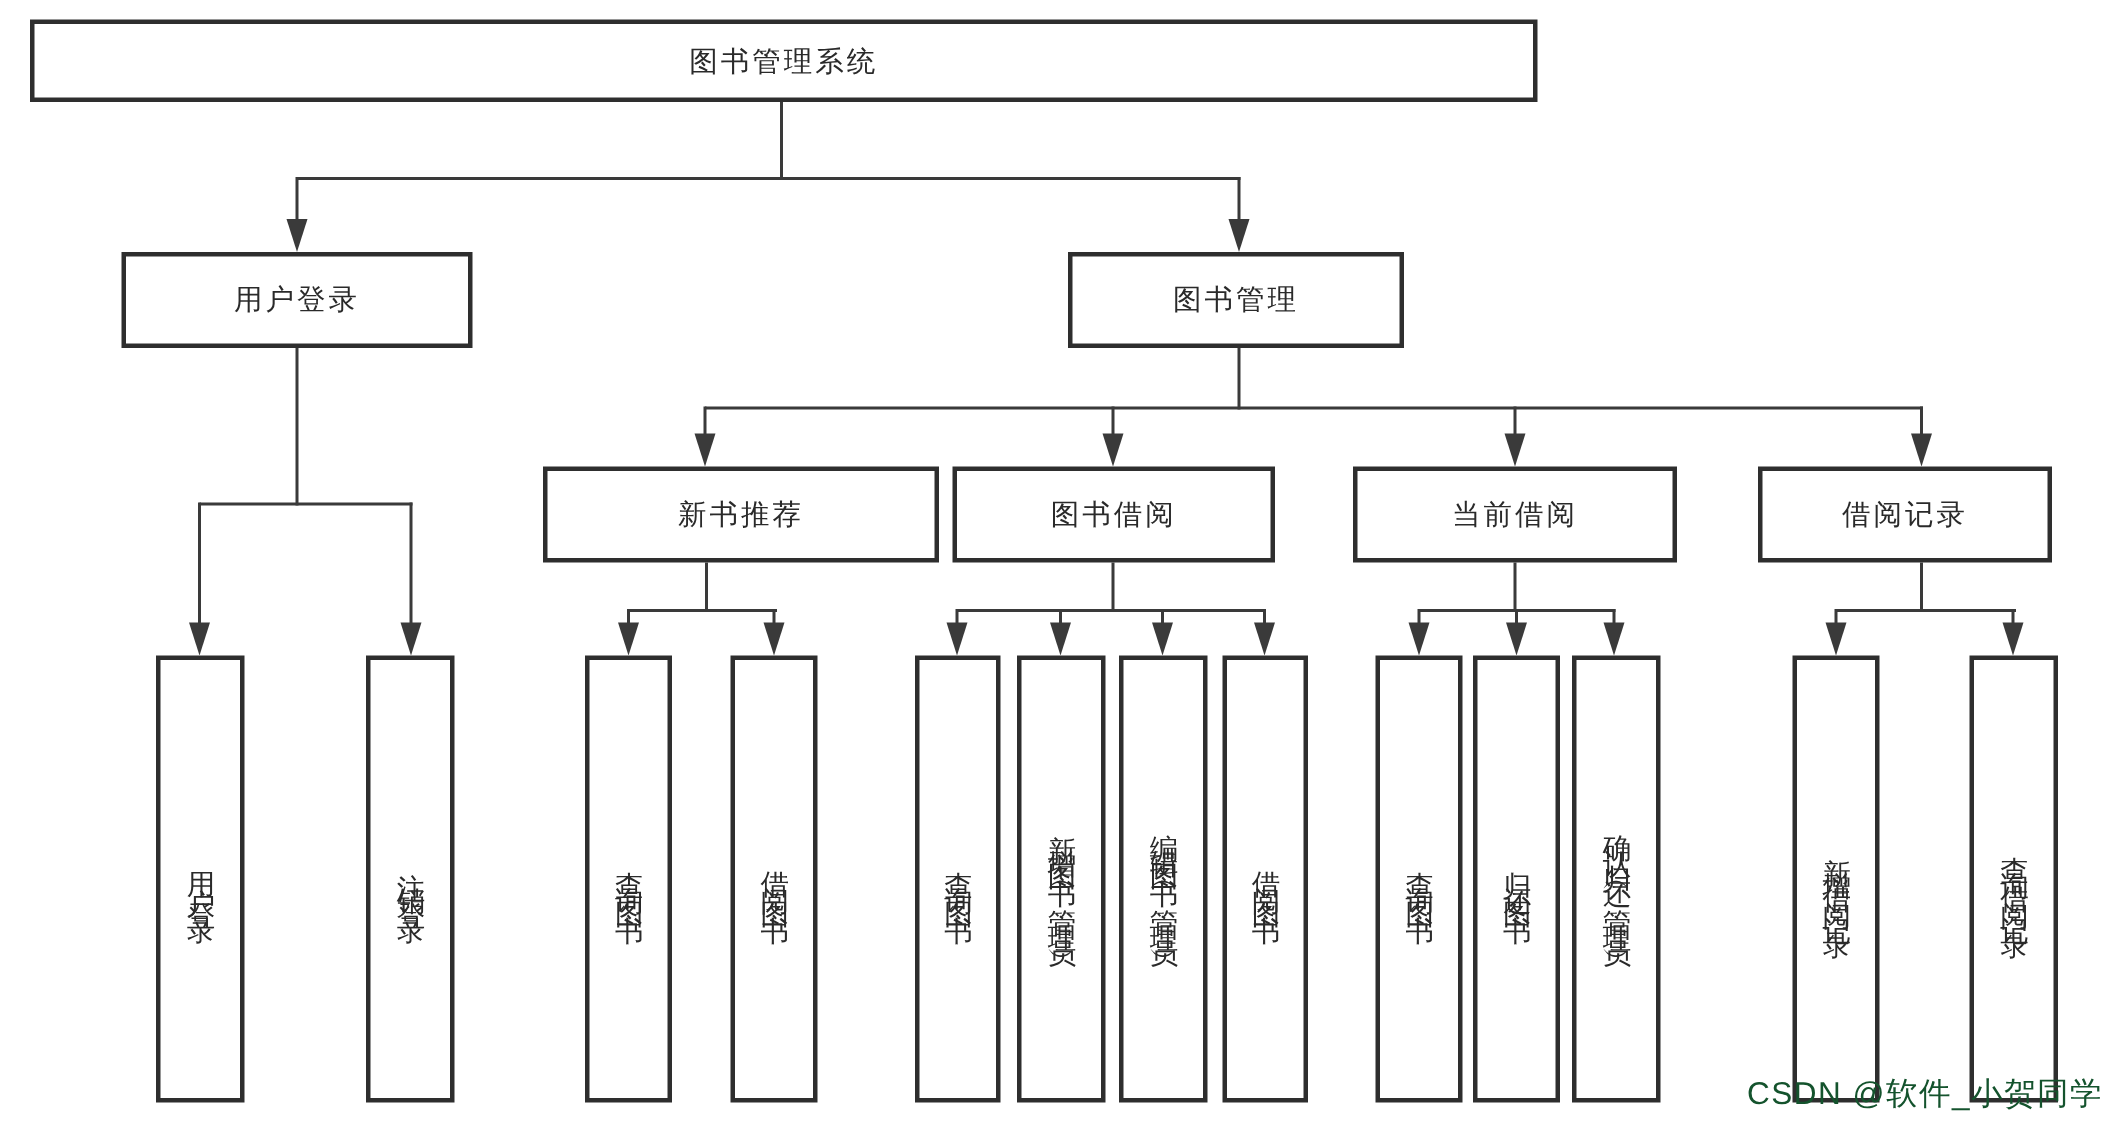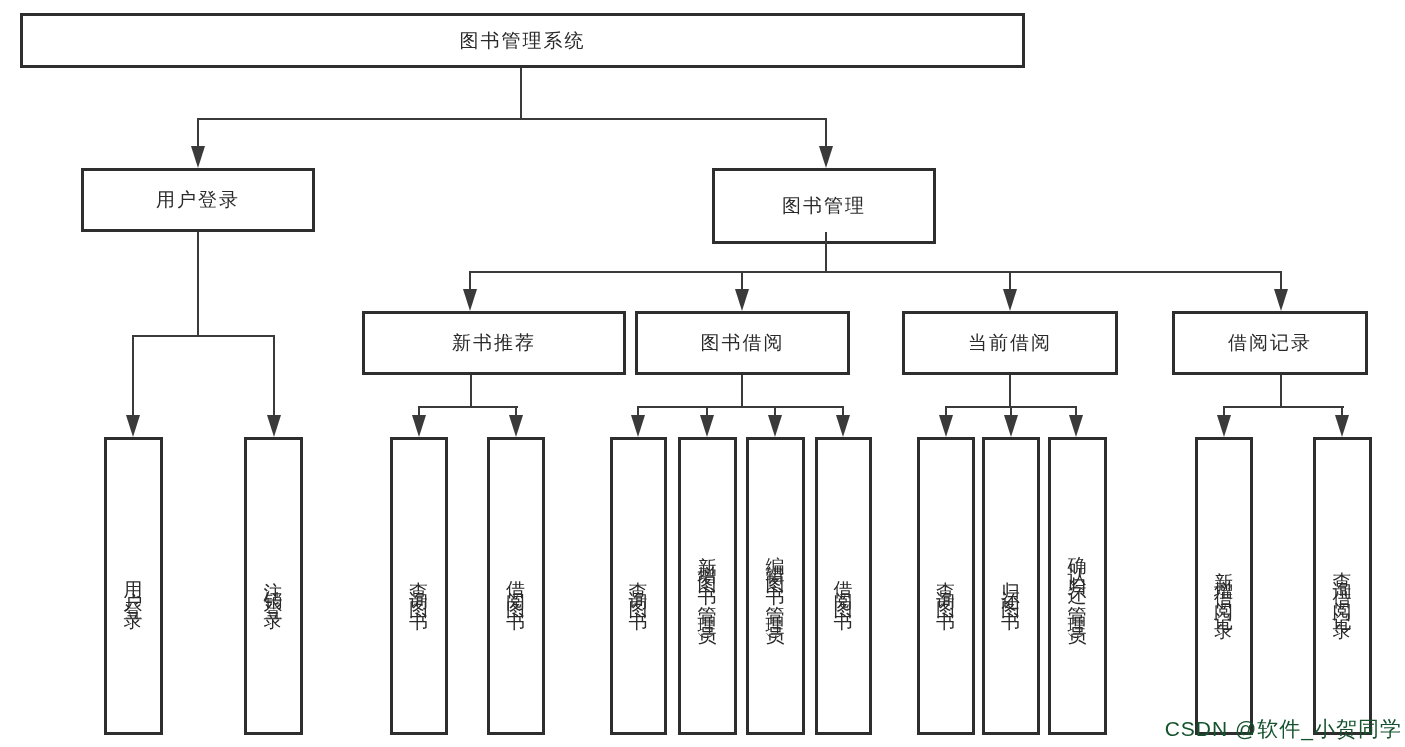--- a/index.html
+++ b/index.html
@@ -42,21 +42,21 @@
   <div class="vline" style="left:520px;top:68px;height:52px;"></div>
   <div class="hline" style="left:198px;top:118px;width:629px;"></div>
   <div class="vline" style="left:197px;top:118px;height:34px;"></div>
   <div class="ahead" style="left:191px;top:146px;"></div>
   <div class="vline" style="left:825px;top:118px;height:34px;"></div>
   <div class="ahead" style="left:819px;top:146px;"></div>
 
   <div class="box" style="left:81px;top:168px;width:234px;height:64px;">
     <span>用户登录</span>
   </div>
-  <div class="box" style="left:712px;top:168px;width:224px;height:76px;">
+  <div class="box" style="left:712px;top:168px;width:224px;height:64px;">
     <span>图书管理</span>
   </div>
 
   <div class="vline" style="left:197px;top:232px;height:105px;"></div>
   <div class="hline" style="left:133px;top:335px;width:142px;"></div>
   <div class="vline" style="left:132px;top:335px;height:84px;"></div>
   <div class="ahead" style="left:126px;top:415px;"></div>
   <div class="vline" style="left:273px;top:335px;height:84px;"></div>
   <div class="ahead" style="left:267px;top:415px;"></div>
 

